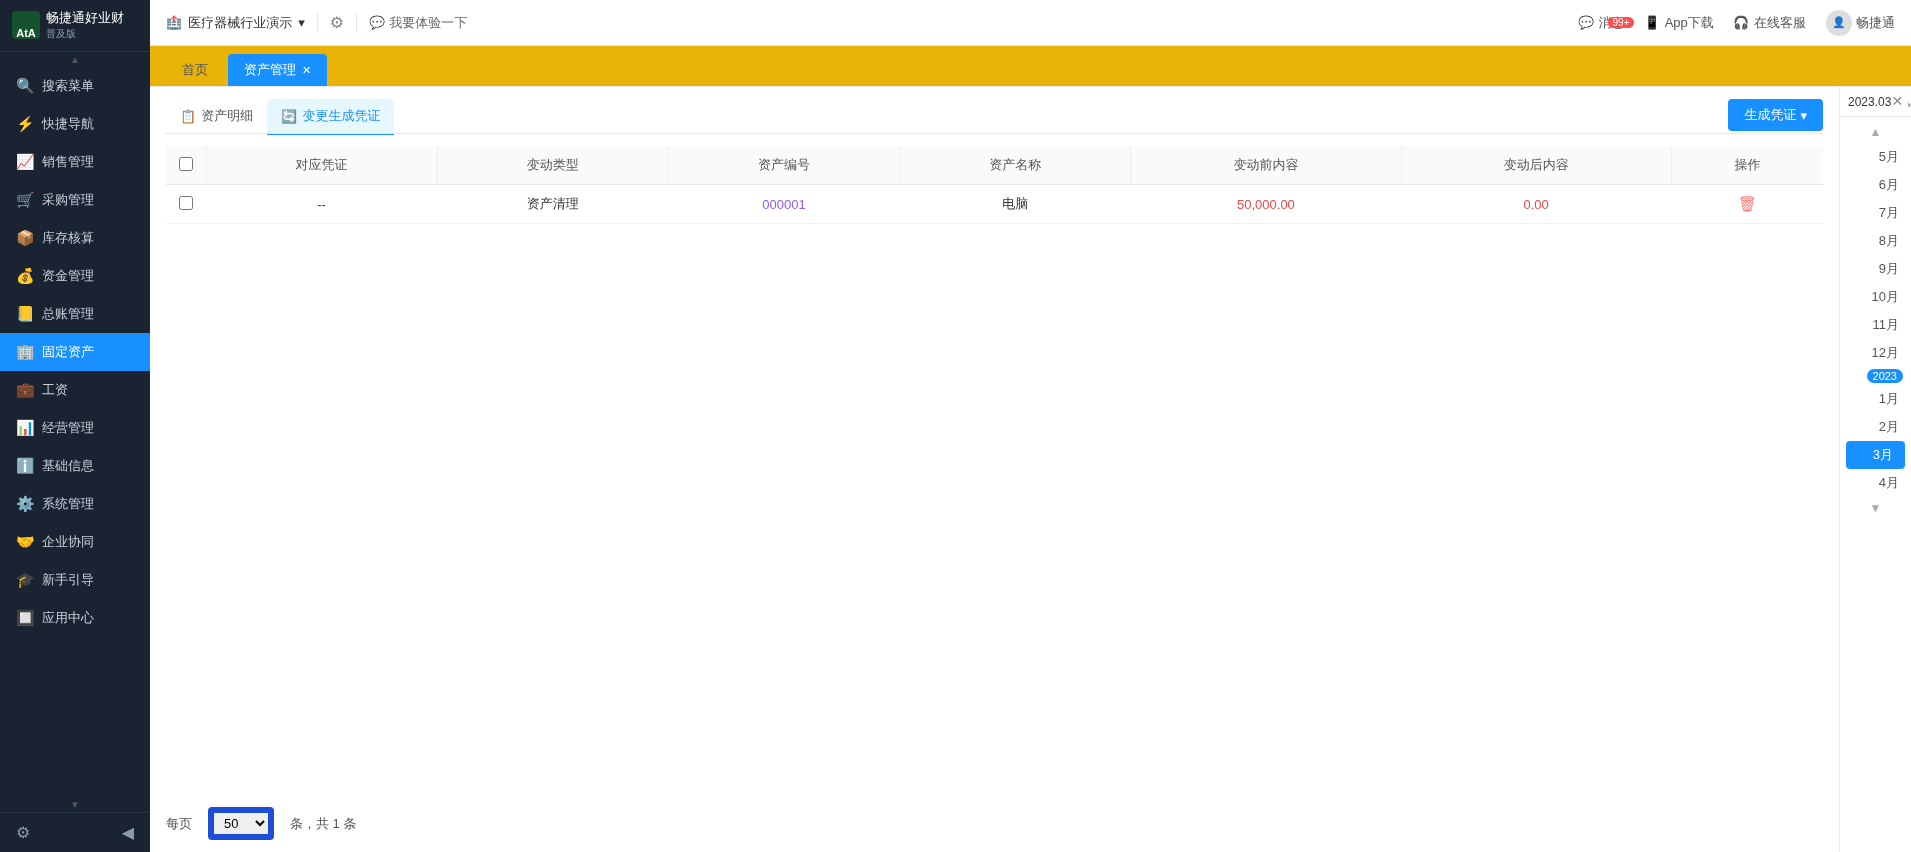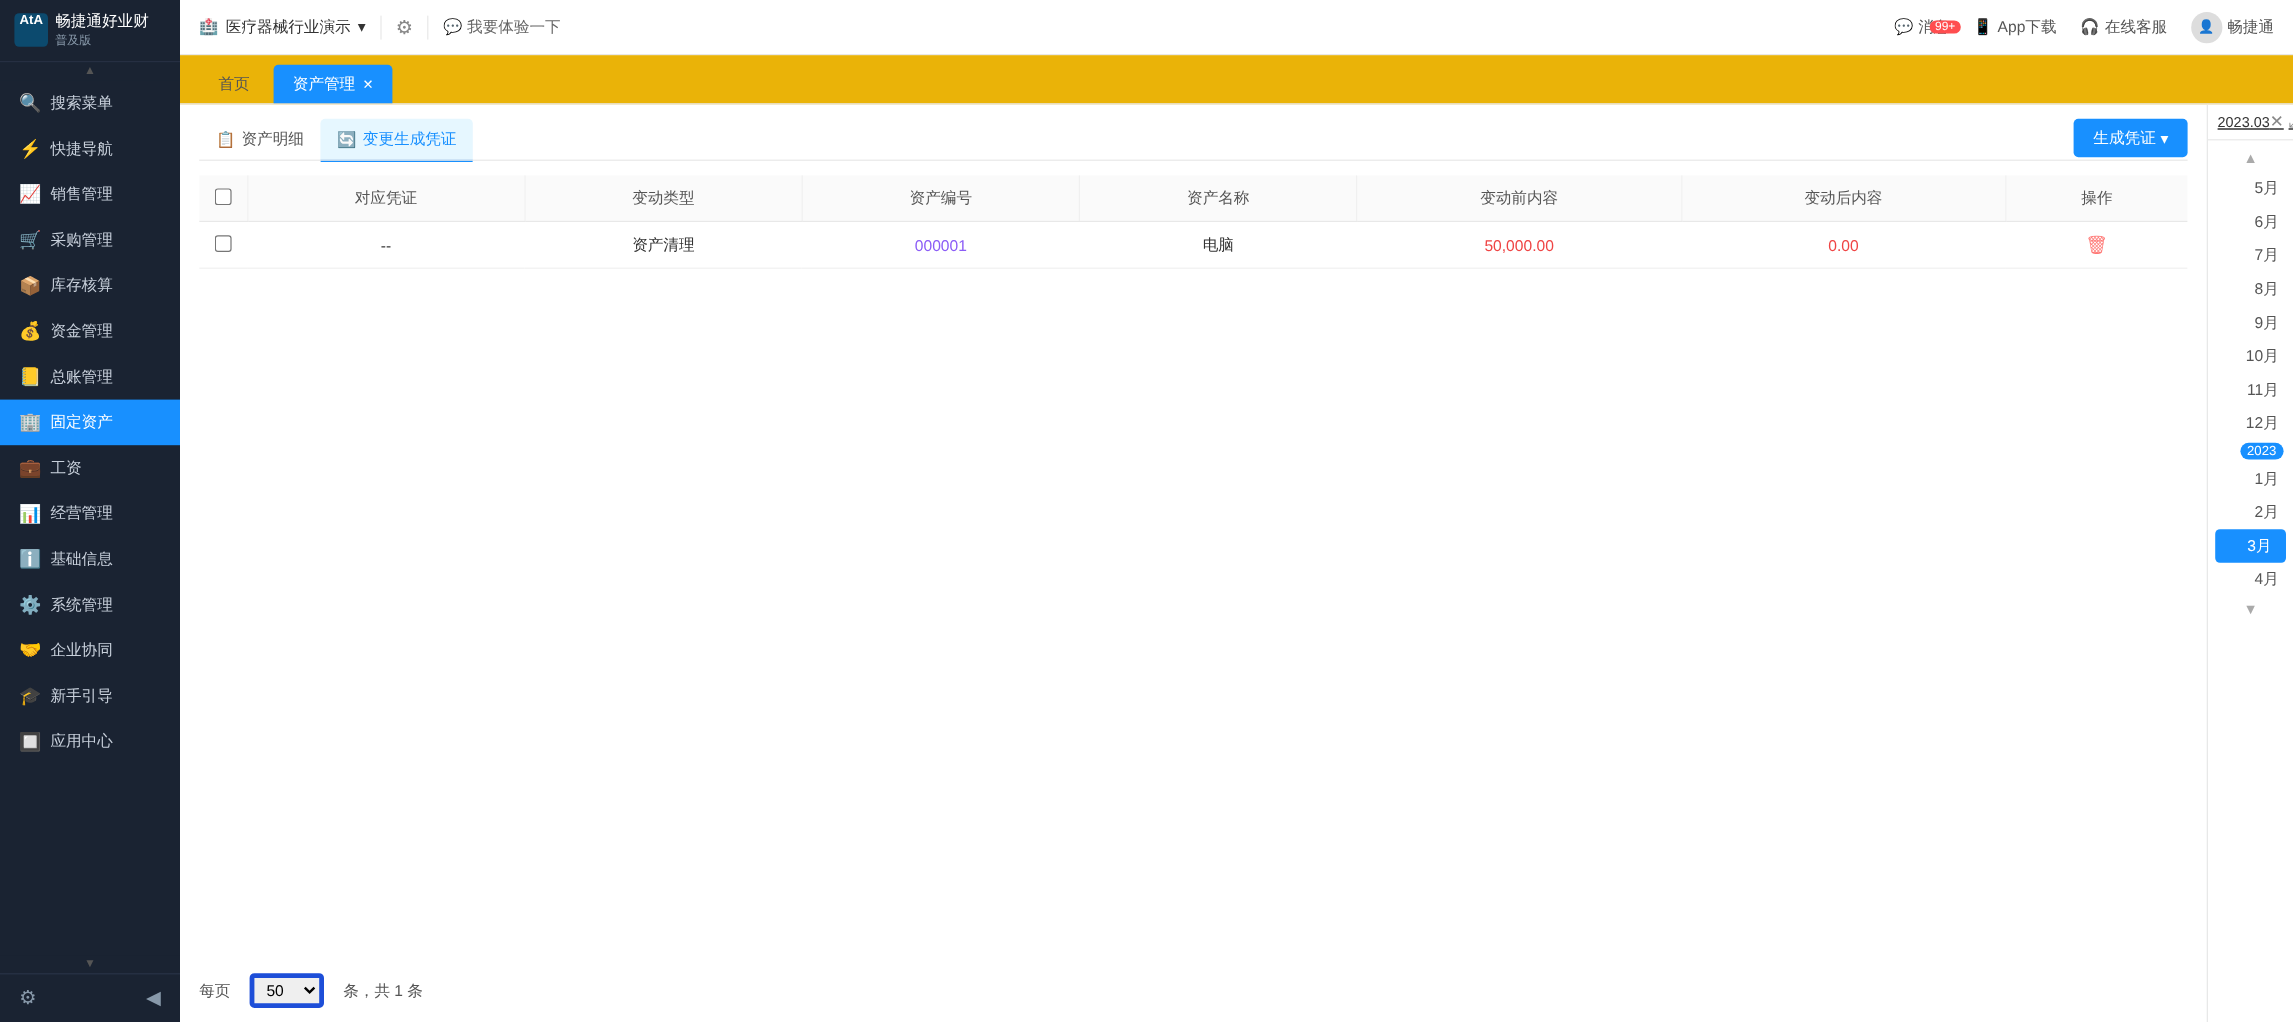--- a/index.html
+++ b/index.html
@@ -18,23 +18,23 @@
     .sidebar-logo {
       padding: 10px 12px;
       background: #1a2332;
       display: flex;
       align-items: center;
       gap: 6px;
       border-bottom: 1px solid #2a3447;
     }
     .sidebar-logo-icon {
       width: 28px; height: 28px;
-      background: #0c4a6e;
+      background: #14532d;
       border-radius: 4px;
-      display: flex; align-items: flex-start; justify-content: center;
+      display: flex; align-items: flex-end; justify-content: center;
       color: white; font-size: 11px; font-weight: bold;
     }
     .sidebar-logo-text { font-size: 13px; color: #fff; line-height: 1.3; }
     .sidebar-logo-sub { font-size: 10px; color: #8899aa; }
     .sidebar-scroll { flex: 1; overflow-y: auto; }
     .sidebar-scroll::-webkit-scrollbar { width: 4px; }
     .sidebar-scroll::-webkit-scrollbar-thumb { background: #2a3447; }
     .sidebar-item {
       display: flex; align-items: center; gap: 8px;
       padding: 10px 16px;
@@ -167,37 +167,36 @@
     .td-amount { color: #ef4444; }
     .delete-btn { color: #ff7875; cursor: pointer; font-size: 15px; }
 
     
     .pagination {
       padding: 10px 0 0;
       display: flex; align-items: center; gap: 16px;
       font-size: 13px; color: #555;
     }
     .per-page-select {
-      border: 4px solid #1d4ed8; border-radius: 4px;
+      border: 6px solid #1d4ed8; border-radius: 4px;
       padding: 2px 6px; font-size: 13px;
     }
 
     
     .calendar-panel {
       width: 72px;
       background: #fff;
       border-left: 1px solid #e8e8e8;
       display: flex; flex-direction: column;
       overflow: hidden;
     }
     .calendar-header {
       display: flex; align-items: center; justify-content: space-between;
       padding: 6px 8px;
       border-bottom: 1px solid #e8e8e8;
-      text-decoration: underline;
     }
     .calendar-header-close { cursor: pointer; color: #888; font-size: 14px; }
     .calendar-header-expand { cursor: pointer; color: #888; font-size: 14px; }
     .calendar-scroll { flex: 1; overflow-y: auto; padding: 4px 0; }
     .calendar-scroll::-webkit-scrollbar { width: 0; }
     .calendar-year {
       font-size: 11px; color: #888; padding: 3px 8px;
       text-align: right;
     }
     .calendar-month {

